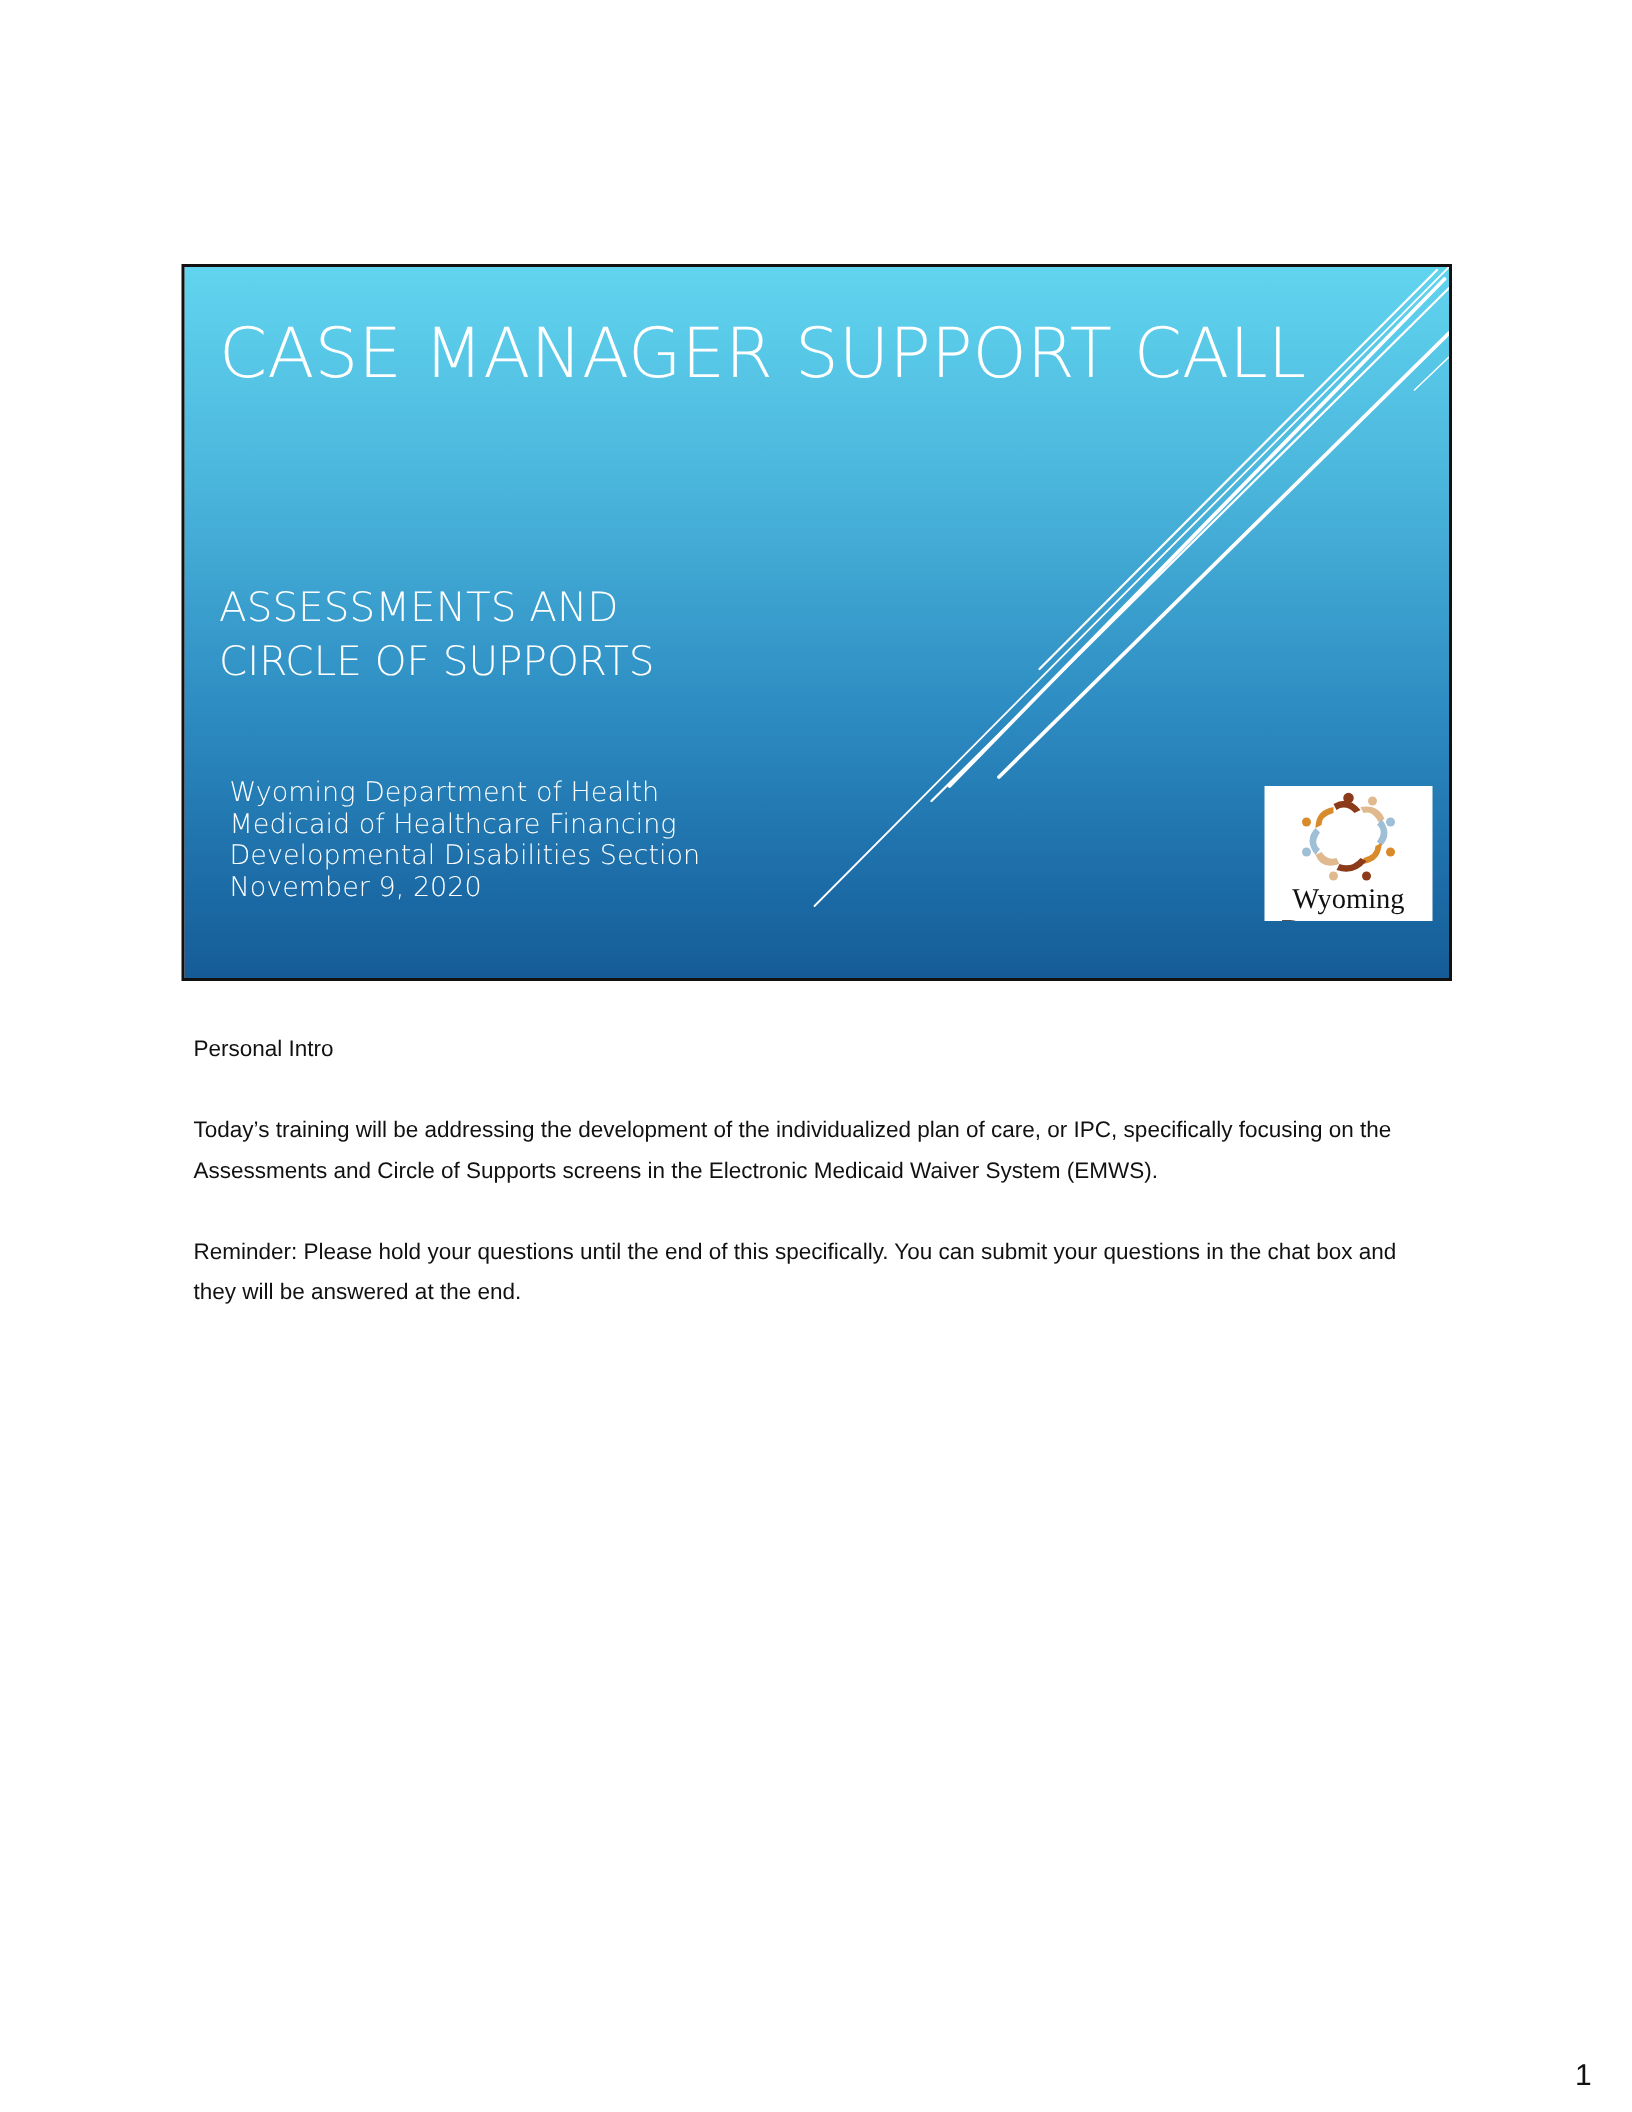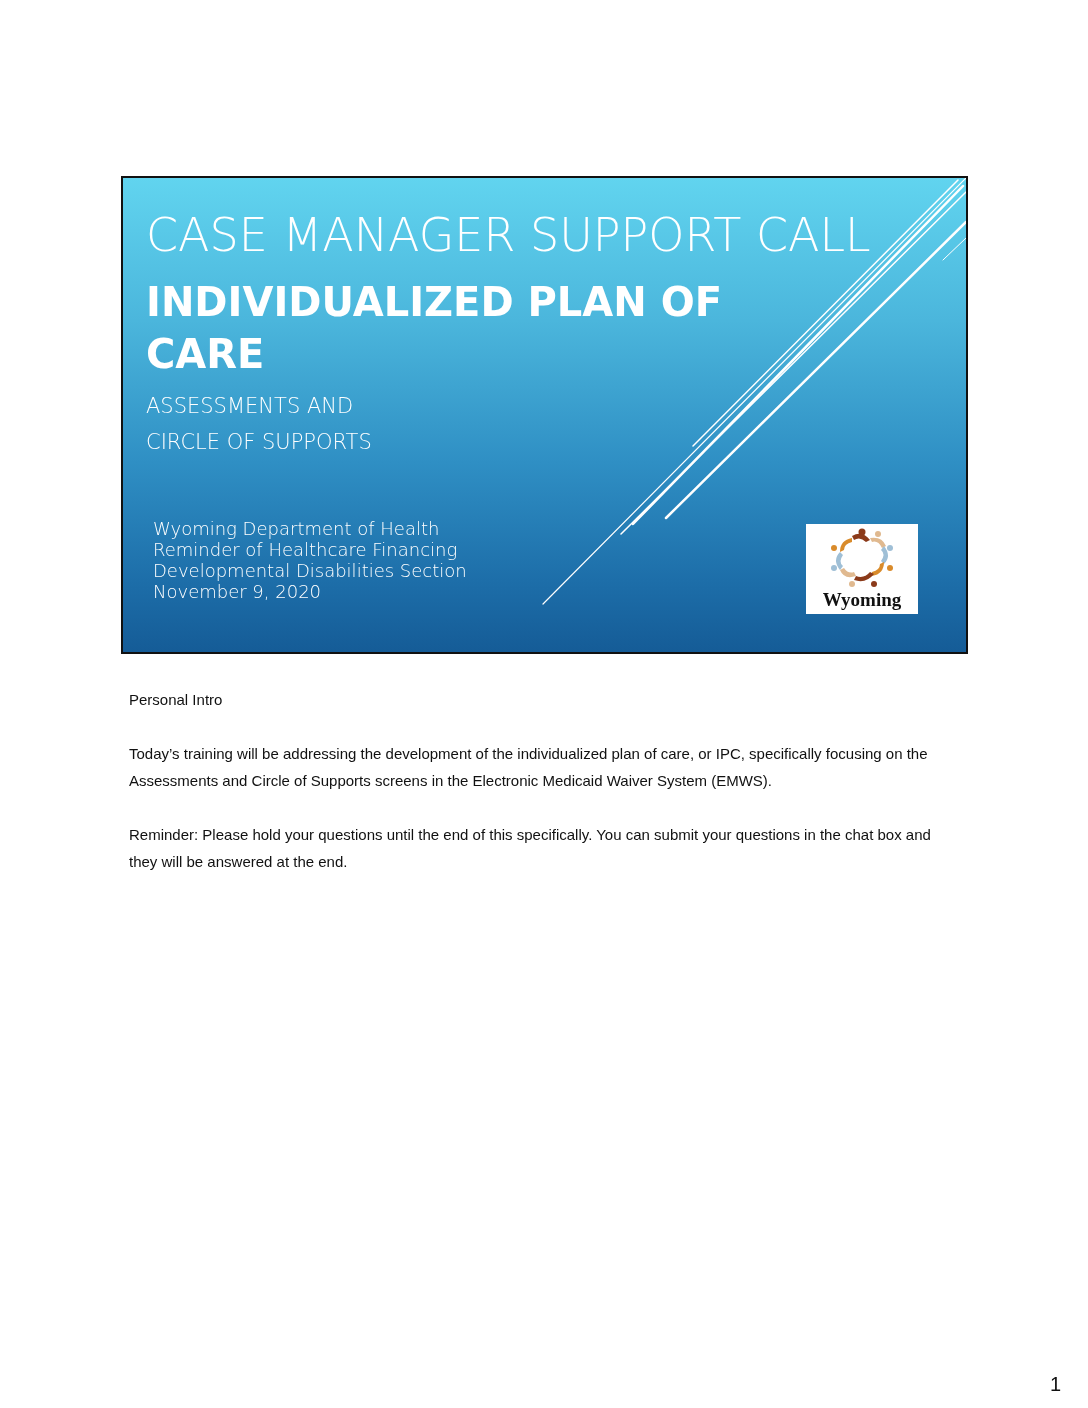--- a/index.html
+++ b/index.html
@@ -19,31 +19,30 @@
       font-family: "DejaVu Sans", sans-serif; font-weight: 200; font-size: 46px; letter-spacing: 0px;
       white-space: nowrap; font-stretch: condensed;
     }
     .t-main {
       position: absolute; left: 23px; top: 98px; color: #fff;
       font-family: "DejaVu Sans", sans-serif; font-weight: bold; font-size: 40px; line-height: 52px;
       width: 600px;
     }
     .t-sub {
       position: absolute; left: 23px; top: 210px; color: #fff;
-      font-family: "DejaVu Sans", sans-serif; font-weight: 200; font-size: 21px; line-height: 36px;
+      font-family: "DejaVu Sans", sans-serif; font-weight: 200; font-size: 27px; line-height: 36px;
     }
     .t-info {
       position: absolute; left: 30px; top: 340px; color: #fff;
       font-family: "DejaVu Sans", sans-serif; font-size: 18px; line-height: 21px; font-weight: 200;
     }
     .t-info div { white-space: nowrap; }
     .logo {
-      position: absolute; left: 683px; top: 346px; width: 112px; height: 90px; background: #fff;
+      position: absolute; left: 720px; top: 346px; width: 112px; height: 90px; background: #fff;
       overflow: hidden;
-      font-weight: bold;
     }
     .logo svg { position: absolute; left: 20px; top: 2px; }
     .logo-text {
       position: absolute; left: 0; top: 65px; width: 112px; text-align: center;
       font-family: "Liberation Serif", serif; font-size: 19px; line-height: 21px; color: #111;
     }
     .notes {
       position: absolute; left: 129px; top: 686px; width: 820px;
       font-family: "Liberation Sans", sans-serif; font-size: 15px; line-height: 27px; color: #111;
     }
@@ -62,31 +61,27 @@
       <line x1="843" y1="0" x2="420" y2="426" stroke-width="1.2"></line>
       <line x1="835" y1="2" x2="570" y2="268" stroke-width="1.5"></line>
       <line x1="840" y1="8" x2="510" y2="346" stroke-width="2.5"></line>
       <line x1="843" y1="14" x2="498" y2="356" stroke-width="1.5"></line>
       <line x1="843" y1="44" x2="543" y2="340" stroke-width="2.5"></line>
       <line x1="843" y1="60" x2="820" y2="82" stroke-width="1"></line>
     </g>
   </svg>
 
   <div class="t-upper">CASE MANAGER SUPPORT CALL</div>
-  <div class="t-main">
-    <div>INDIVIDUALIZED PLAN OF</div>
-    <div>CARE</div>
-  </div>
   <div class="t-sub">
     <div>ASSESSMENTS AND</div>
     <div>CIRCLE OF SUPPORTS</div>
   </div>
   <div class="t-info">
     <div>Wyoming Department of Health</div>
-    <div>Reminder of Healthcare Financing</div>
+    <div>Medicaid of Healthcare Financing</div>
     <div>Developmental Disabilities Section</div>
     <div>November 9, 2020</div>
   </div>
 
   <div class="logo">
     <svg width="72" height="62" viewBox="0 0 72 62">
       <g>
         <circle cx="36" cy="6" r="3.5" fill="#8b3a1a"></circle>
         <path d="M26 10 Q36 4 44 14 L40 16 Q34 10 28 14 Z" fill="#8b3a1a"></path>
         <circle cx="52" cy="8" r="3" fill="#e0b98f"></circle>

